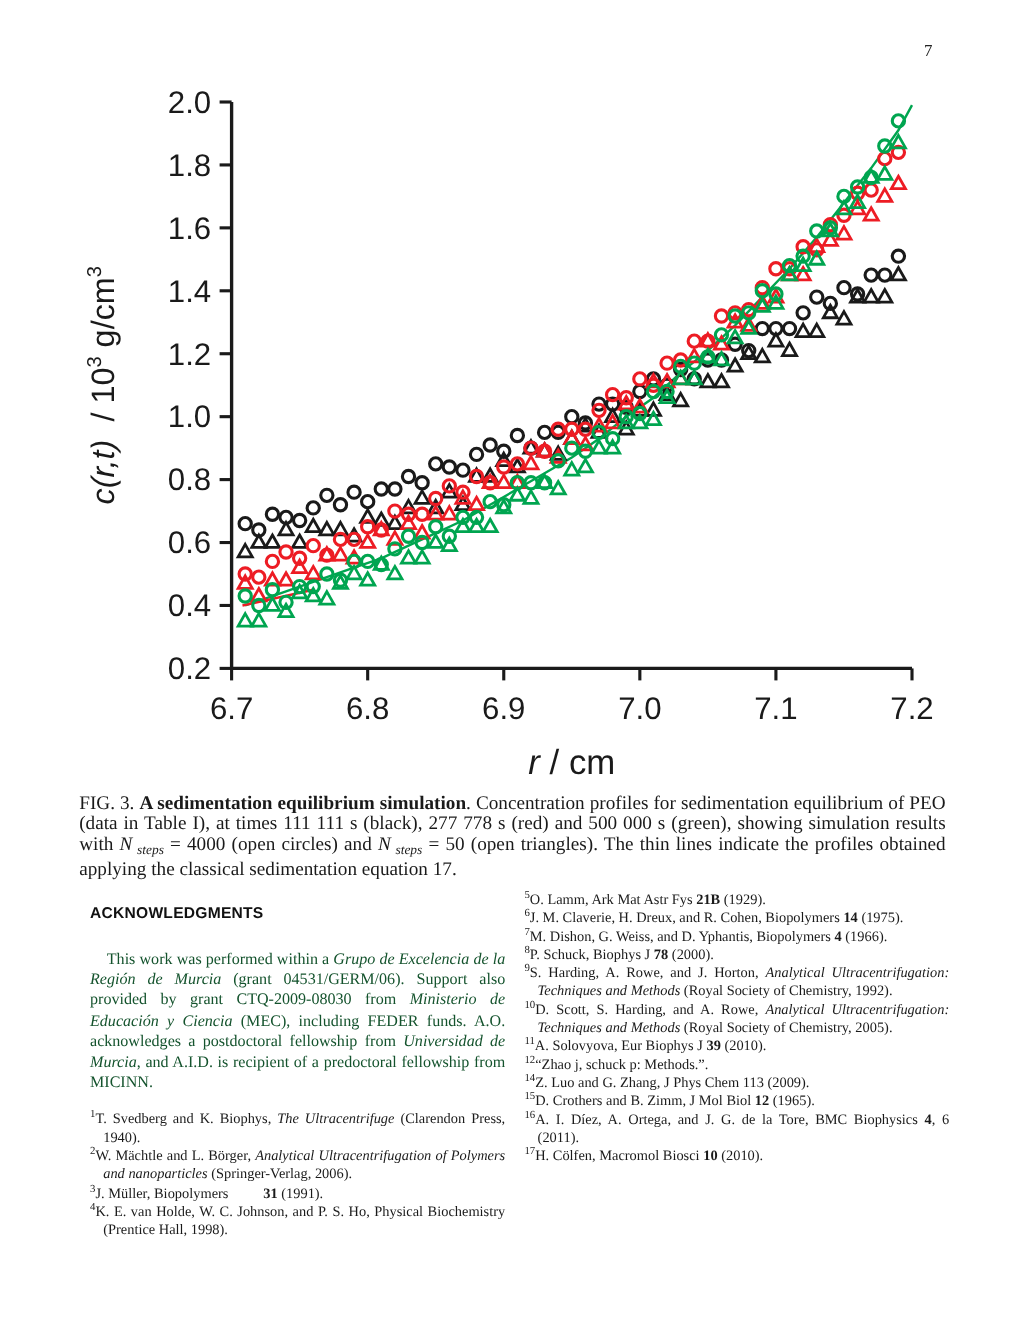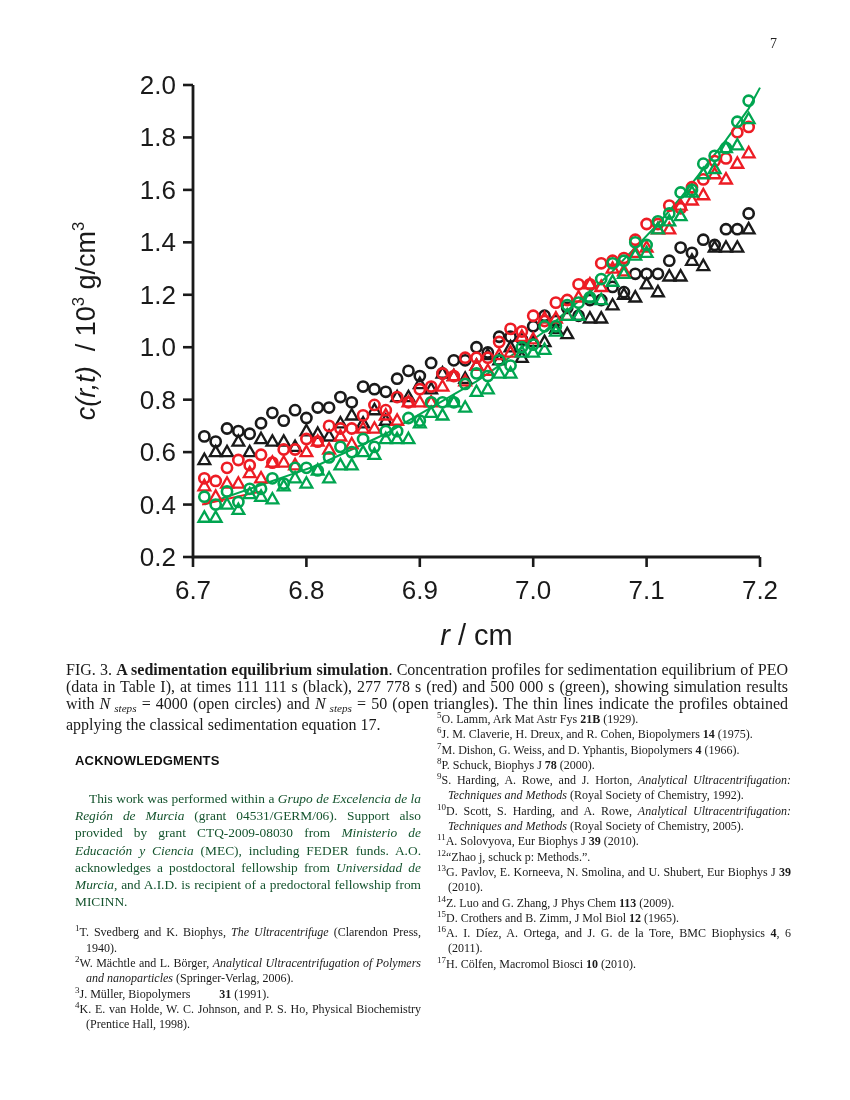--- a/index.html
+++ b/index.html
@@ -8,21 +8,21 @@
     font-family:"Liberation Serif",serif;color:#111;overflow:hidden;
   }
   .page-number{position:absolute;top:36px;left:770px;font-size:14px;color:#222;}
   .figure{position:absolute;left:55px;top:50px;width:740px;height:620px;}
   .caption{
     position:absolute;left:66px;top:662px;width:722px;
     font-size:16px;line-height:16.9px;text-align:justify;color:#1a1a1a;
   }
   .caption .sub, .body-text .sub{font-size:0.70em;vertical-align:-0.3em;}
   .col-left{position:absolute;left:75px;top:753px;width:346px;}
-  .col-right{position:absolute;left:437px;top:712px;width:354px;}
+  .col-right{position:absolute;left:437px;top:742px;width:354px;}
   .section-heading{
     font-family:"Liberation Sans",sans-serif;font-weight:bold;
     font-size:13px;letter-spacing:.2px;color:#111;margin:0 0 22px 0;
   }
   .body-text{
     font-size:13.4px;line-height:17.2px;text-align:justify;color:#14532d;margin:0 0 15px 0;
   }
   .body-text .indent{display:inline-block;width:14px;}
   .ref{
     font-size:12px;line-height:15.3px;text-align:justify;color:#1a1a1a;
@@ -402,21 +402,20 @@
   <div class="col-right">
     <div id="refs-right">
         <div class="ref"><sup class="refnum">5</sup><span>O. Lamm, Ark Mat Astr Fys </span><span style="font-weight: bold;">21B</span><span> (1929).</span></div>
         <div class="ref"><sup class="refnum">6</sup><span>J. M. Claverie, H. Dreux,  and R. Cohen, Biopolymers </span><span style="font-weight: bold;">14</span><span> (1975).</span></div>
         <div class="ref"><sup class="refnum">7</sup><span>M. Dishon, G. Weiss,  and D. Yphantis, Biopolymers </span><span style="font-weight: bold;">4</span><span> (1966).</span></div>
         <div class="ref"><sup class="refnum">8</sup><span>P. Schuck, Biophys J </span><span style="font-weight: bold;">78</span><span> (2000).</span></div>
         <div class="ref"><sup class="refnum">9</sup><span>S. Harding, A. Rowe,  and J. Horton, </span><span style="font-style: italic;">Analytical Ultracentrifugation: Techniques and Methods</span><span> (Royal Society of Chemistry, 1992).</span></div>
         <div class="ref"><sup class="refnum">10</sup><span>D. Scott, S. Harding,  and A. Rowe, </span><span style="font-style: italic;">Analytical Ultracentrifugation: Techniques and Methods</span><span> (Royal Society of Chemistry, 2005).</span></div>
         <div class="ref"><sup class="refnum">11</sup><span>A. Solovyova, Eur Biophys J </span><span style="font-weight: bold;">39</span><span> (2010).</span></div>
         <div class="ref"><sup class="refnum">12</sup><span>“Zhao j, schuck p:  Methods.”.</span></div>
-        <div class="ref"><sup class="refnum">13</sup><span>G. Pavlov, E. Korneeva, N. Smolina,  and U. Shubert, Eur Biophys J </span><span style="font-weight: bold;">39</span><span> (2010).</span></div>
-        <div class="ref"><sup class="refnum">14</sup><span>Z. Luo and G. Zhang, J Phys Chem </span><span style="font-weight: bold;">113</span><span> (2009).</span></div>
+        <div class="ref"><sup class="refnum">14</sup><span>Z. Luo and G. Zhang, J Phys Chem </span><span style="font-weight: normal;">113</span><span> (2009).</span></div>
         <div class="ref"><sup class="refnum">15</sup><span>D. Crothers and B. Zimm, J Mol Biol </span><span style="font-weight: bold;">12</span><span> (1965).</span></div>
         <div class="ref"><sup class="refnum">16</sup><span>A. I. Díez, A. Ortega,  and J. G. de la Tore, BMC Biophysics </span><span style="font-weight: bold;">4</span><span>, 6 (2011).</span></div>
         <div class="ref"><sup class="refnum">17</sup><span>H. Cölfen, Macromol Biosci </span><span style="font-weight: bold;">10</span><span> (2010).</span></div>
       </div>
   </div>
 
 </div>
 
 </body></html>

